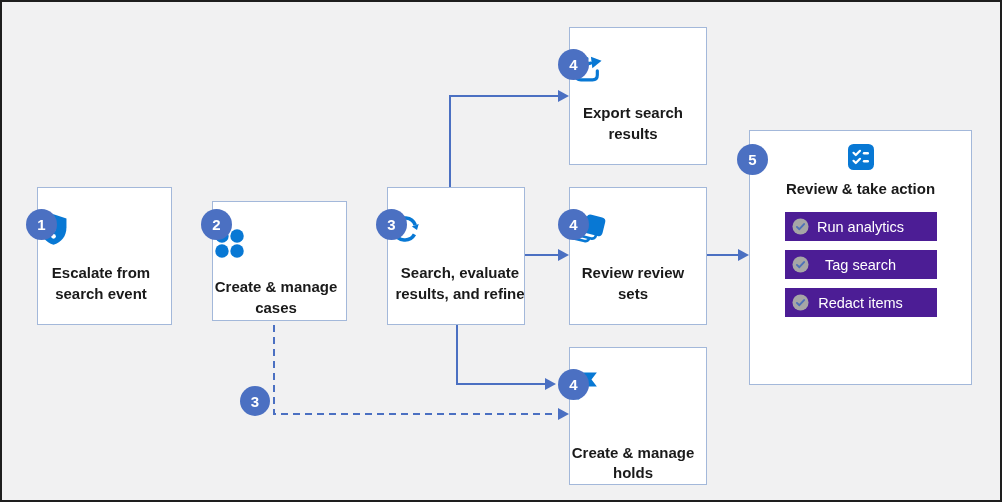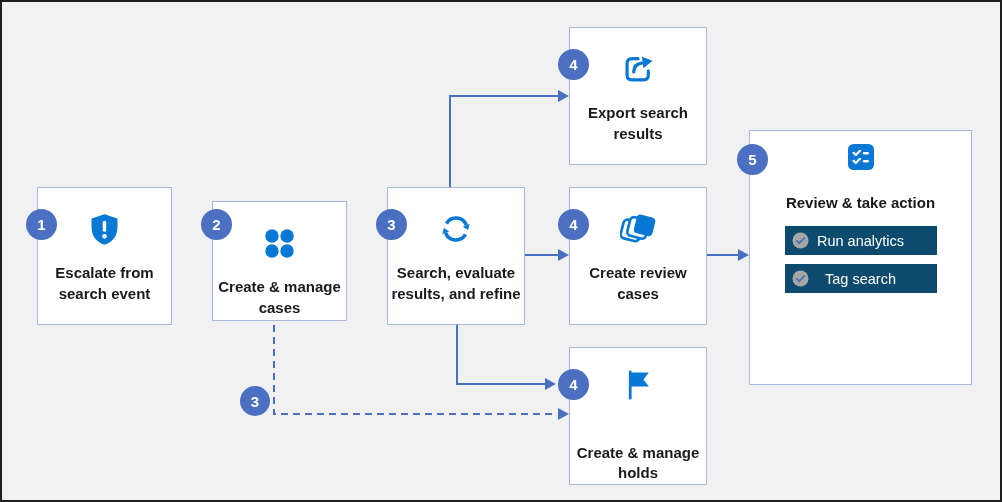--- a/index.html
+++ b/index.html
@@ -4,43 +4,43 @@
 <style>
   html,body { margin:0; padding:0; background:#fff; }
   .stage {
     position:relative; width:1002px; height:502px;
     background:#f1f1f2; border:2px solid #1e1e1e; box-sizing:border-box;
     font-family:"Liberation Sans", sans-serif; overflow:hidden;
   }
   .lines { position:absolute; left:0; top:0; width:1002px; height:502px; z-index:1; pointer-events:none; }
   .node {
     position:absolute; background:#ffffff; border:1.4px solid #a3b8da;
-    box-sizing:border-box; display:flex; flex-direction:column; align-items:center; z-index:2;
+    box-sizing:border-box; display:flex; flex-direction:column; align-items:flex-start; z-index:2;
   }
   .node .iconwrap { margin-top:20px; height:42px; display:flex; align-items:center; justify-content:center; }
   .node .lbl {
     margin-top:13px; font-size:15px; font-weight:700; color:#1a1a1a;
     text-align:center; line-height:1.38; width:126px;
   }
   .node .lbl.wide { width:144px; }
   .badge {
     position:absolute; width:31px; height:31px; border-radius:50%;
     background:#4b70c2; color:#ffffff; font-size:15px; font-weight:700;
     display:flex; align-items:center; justify-content:center; z-index:5;
   }
   .panel {
     position:absolute; left:747px; top:128px; width:223px; height:255px;
     background:#ffffff; border:1.4px solid #a3b8da; box-sizing:border-box;
     display:flex; flex-direction:column; align-items:center; z-index:2;
   }
   .panel .iconwrap { margin-top:13px; height:26px; }
-  .panel .title { margin-top:24px; font-size:15px; font-weight:700; color:#1a1a1a; }
+  .panel .title { margin-top:10px; font-size:15px; font-weight:700; color:#1a1a1a; }
   .actions { margin-top:15px; display:flex; flex-direction:column; gap:9px; }
   .action-btn {
-    position:relative; width:152px; height:29px; background:#0c4a6e;
+    position:relative; width:152px; height:29px; background:#4c1d95;
     color:#ffffff; font-size:14.5px; display:flex; align-items:center; justify-content:center;
   }
   .action-btn .chk { position:absolute; left:7px; top:6px; display:flex; }
 </style>
 </head>
 <body>
 
 <div class="stage">
 
   <svg class="lines" viewBox="0 0 1002 502">
@@ -113,21 +113,21 @@
   <div class="node" style="left:567px; top:185px; width:138px; height:138px;">
     <div class="iconwrap">
       <svg viewBox="0 0 32 32" width="37" height="37">
         <g transform="rotate(14 16 16)">
           <rect x="2" y="10" width="16.5" height="16.5" rx="3.5" fill="#ffffff" stroke="#0878d4" stroke-width="2.3"></rect>
           <rect x="7" y="6.5" width="16.5" height="16.5" rx="3.5" fill="#ffffff" stroke="#0878d4" stroke-width="2.3"></rect>
           <rect x="12" y="3" width="16.5" height="16.5" rx="3.5" fill="#0878d4"></rect>
         </g>
       </svg>
     </div>
-    <div class="lbl">Create review cases</div>
+    <div class="lbl">Review review sets</div>
   </div>
 
   <div class="node" style="left:567px; top:345px; width:138px; height:138px;gap:27px;">
     <div class="iconwrap">
       <svg viewBox="0 0 28 28" width="32" height="32">
         <path d="M7.2 2.5 V25.5" stroke="#0878d4" stroke-width="2.4" stroke-linecap="round" fill="none"></path>
         <path d="M7.2 3 H23.5 L18.8 9.2 L23.5 15.4 H7.2 Z" fill="#0878d4"></path>
       </svg>
     </div>
     <div class="lbl">Create &amp; manage holds</div>
@@ -156,20 +156,29 @@
       </div>
       <div class="action-btn">
         <span class="chk">
           <svg viewBox="0 0 18 18" width="17" height="17">
             <circle cx="9" cy="9" r="8.5" fill="#a6a6a6"></circle>
             <path d="M5.2 9.4 L7.8 11.9 L12.8 6.4" stroke="#4e71b8" stroke-width="2" fill="none" stroke-linecap="round" stroke-linejoin="round"></path>
           </svg>
         </span>
         <span>Tag search</span>
       </div>
+      <div class="action-btn">
+        <span class="chk">
+          <svg viewBox="0 0 18 18" width="17" height="17">
+            <circle cx="9" cy="9" r="8.5" fill="#a6a6a6"></circle>
+            <path d="M5.2 9.4 L7.8 11.9 L12.8 6.4" stroke="#4e71b8" stroke-width="2" fill="none" stroke-linecap="round" stroke-linejoin="round"></path>
+          </svg>
+        </span>
+        <span>Redact items</span>
+      </div>
     </div>
   </div>
 
   <div class="badge" style="left:24px;  top:207px;">1</div>
   <div class="badge" style="left:199px; top:207px;">2</div>
   <div class="badge" style="left:374px; top:207px;">3</div>
   <div class="badge" style="left:556px; top:47px;">4</div>
   <div class="badge" style="left:556px; top:207px;">4</div>
   <div class="badge" style="left:556px; top:367px;">4</div>
   <div class="badge" style="left:735px; top:142px;">5</div>

